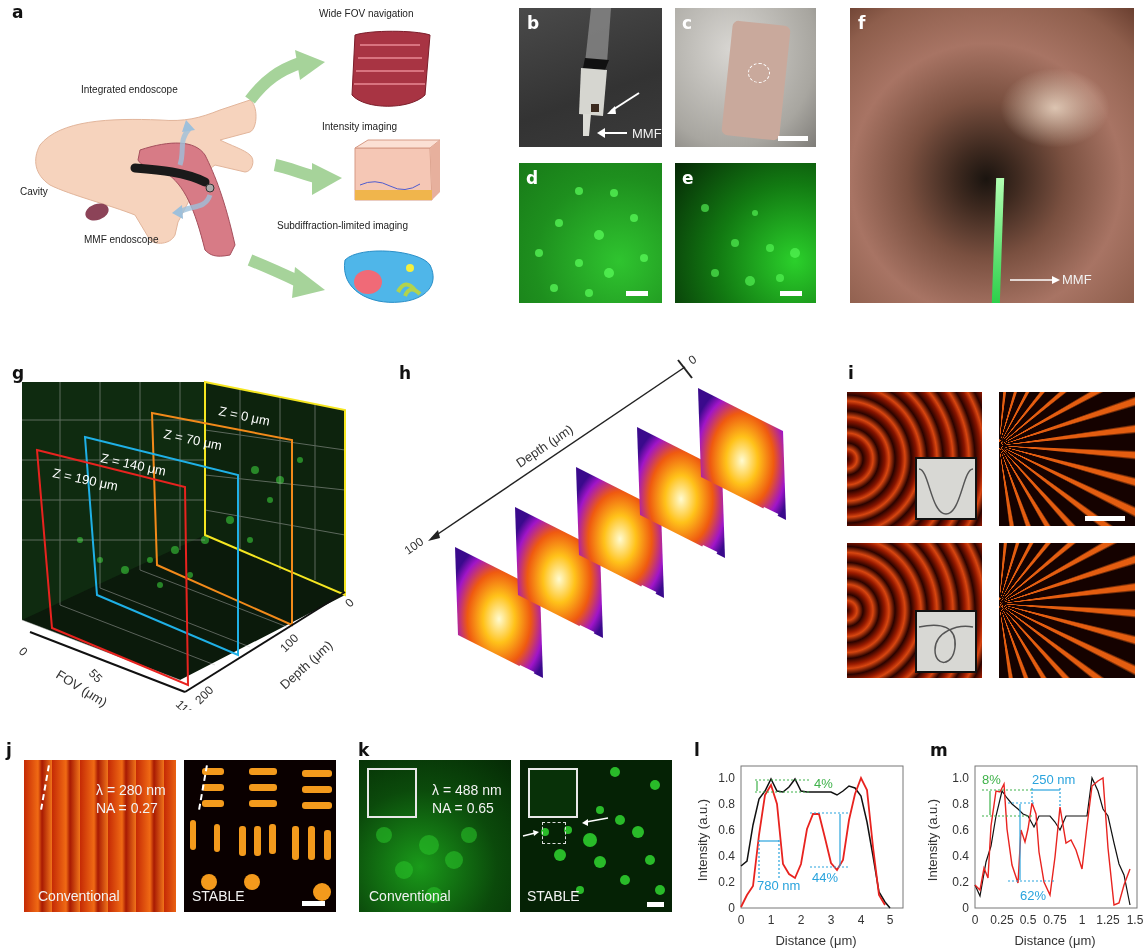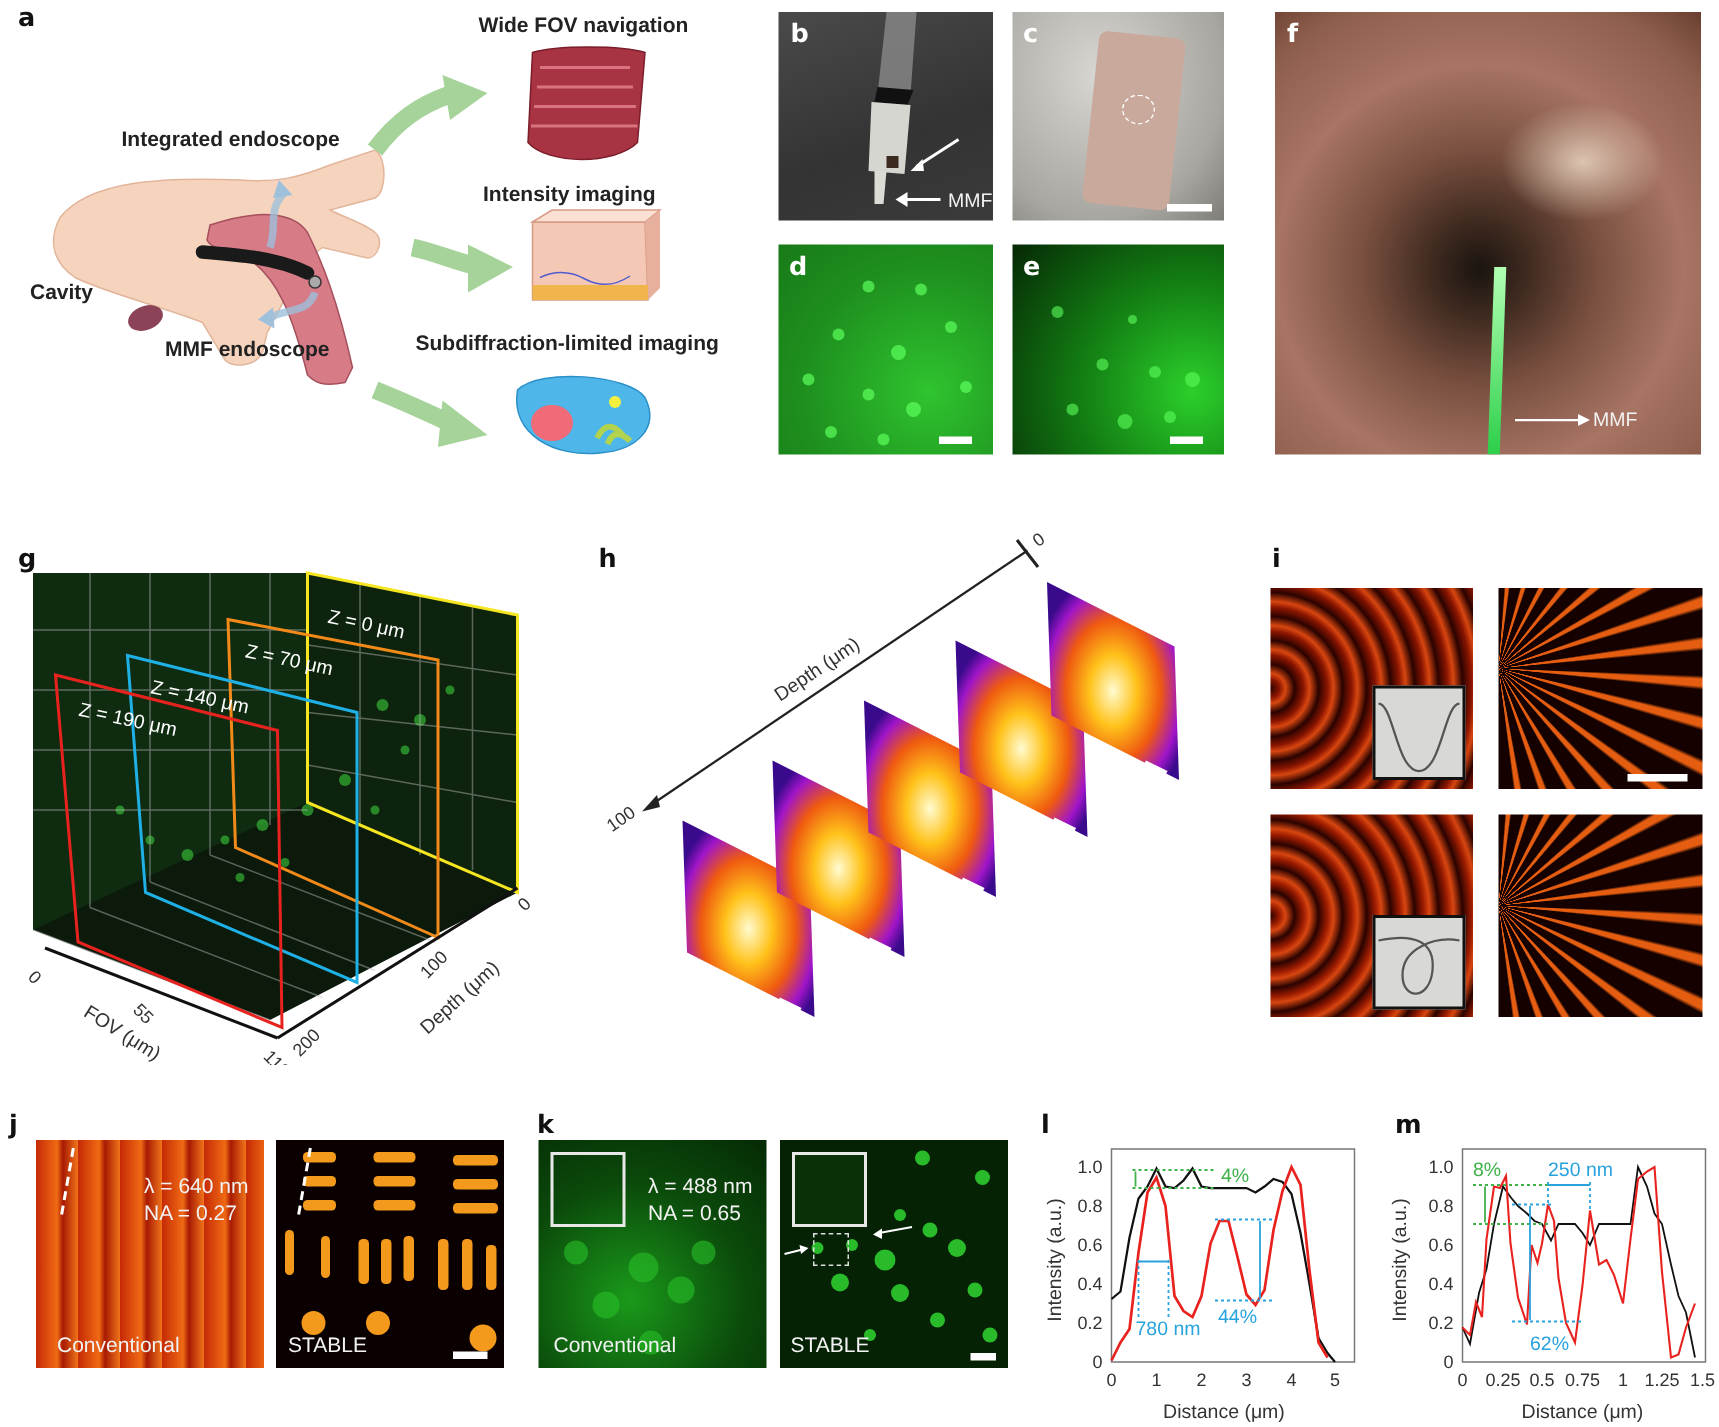--- a/index.html
+++ b/index.html
@@ -1,20 +1,20 @@
 <!DOCTYPE html>
 <html><head>
 <meta charset="utf-8">
 <style>
   * { box-sizing: border-box; margin: 0; padding: 0; }
   html, body { width: 1146px; height: 951px; background: #ffffff; overflow: hidden; }
   body { position: relative; font-family: "Liberation Sans", sans-serif; color: #222; }
   .abs { position: absolute; }
   .plabel { position: absolute; font-family: "DejaVu Sans", sans-serif; font-weight: bold; font-size: 17px; color: #111; }
-  .cap { position: absolute; font-family: "Liberation Sans", sans-serif; font-size: 14px; color: #222; white-space: nowrap; font-weight: bold; }
+  .cap { position: absolute; font-family: "Liberation Sans", sans-serif; font-size: 10px; color: #222; white-space: nowrap; }
   .img { position: absolute; overflow: hidden; }
   .scalebar { position: absolute; height: 5px; background: #fff; }
   .wtext { position: absolute; color: #f2f2f2; font-family: "Liberation Sans", sans-serif; font-size: 14px; white-space: nowrap; }
   .axtext { font-family: "Liberation Sans", sans-serif; font-size: 12px; fill: #333; }
   .axlabel { font-family: "Liberation Sans", sans-serif; font-size: 13px; fill: #333; }
 </style>
 </head>
 <body>
 
 <div>
@@ -55,21 +55,21 @@
     <ellipse cx="368" cy="282" rx="14" ry="12" fill="#f06a77"></ellipse>
     <circle cx="410" cy="268" r="4" fill="#f4ef3e"></circle>
     <path d="M398,292 Q405,278 415,290 M405,296 Q410,284 420,294" stroke="#b2d34d" stroke-width="4" fill="none"></path>
   </svg>
 
   <div class="cap" style="left:319px;top:8px;">Wide FOV navigation</div>
   <div class="cap" style="left:65px;top:84px;margin-left:16px;">Integrated endoscope</div>
   <div class="cap" style="left:322px;top:121px;">Intensity imaging</div>
   <div class="cap" style="left:20px;top:186px;">Cavity</div>
   <div class="cap" style="left:277px;top:220px;">Subdiffraction-limited imaging</div>
-  <div class="cap" style="left:84px;top:224px;margin-left:26px;">MMF endoscope</div>
+  <div class="cap" style="left:84px;top:234px;">MMF endoscope</div>
 </div>
 
 <div class="img" style="left:519px;top:8px;width:143px;height:139px;background:linear-gradient(160deg,#4a4a4a,#333 60%,#3b3b3b);">
   <svg width="143" height="139" class="abs" style="left:0;top:0;">
     <path d="M72,0 L92,0 L88,55 L66,55 Z" fill="#8a8a8a" opacity="0.8"></path>
     <path d="M66,50 L90,52 L86,62 L64,60 Z" fill="#111"></path>
     <path d="M62,60 L88,62 L84,108 L60,106 Z" fill="#d6d6d0"></path>
     <rect x="72" y="96" width="8" height="8" fill="#3b2a1f"></rect>
     <path d="M64,106 L72,106 L70,128 L64,128 Z" fill="#dcdcd6"></path>
     <line x1="120" y1="85" x2="92" y2="103" stroke="#fff" stroke-width="2"></line>
@@ -268,21 +268,21 @@
         </svg>
     </div>
   </div>
   <div class="img" style="left:999px;top:543px;width:136px;height:135px;background:repeating-conic-gradient(from 0deg at 0% 45%,#150200 0deg 4deg,#e45d10 5deg 7deg,#150200 8deg 11deg);"></div>
 </div>
 
 <div>
   <div class="plabel" style="left:6px;top:740px;">j</div>
   <div class="img" style="left:24px;top:760px;width:152px;height:152px;background:repeating-linear-gradient(90deg,#c52a05 0,#f06a14 14px,#a81a03 18px,#f0741a 28px);">
     <div class="abs" style="left:20px;top:5px;width:2px;height:45px;border-left:2px dashed #fff;transform:rotate(10deg);"></div>
-    <div class="wtext" style="left:72px;top:22px;">λ = 640 nm</div>
+    <div class="wtext" style="left:72px;top:22px;">λ = 280 nm</div>
     <div class="wtext" style="left:72px;top:40px;">NA = 0.27</div>
     <div class="wtext" style="left:14px;top:128px;">Conventional</div>
   </div>
   <div class="img" style="left:184px;top:760px;width:152px;height:152px;background:#0a0000;">
     <svg width="152" height="152">
       <g fill="#f39a1c">
         <rect x="18" y="8" width="22" height="7" rx="3"></rect>
           <rect x="18" y="24" width="22" height="7" rx="3"></rect>
           <rect x="18" y="40" width="22" height="7" rx="3"></rect>
         <rect x="65" y="8" width="28" height="7" rx="3"></rect>

